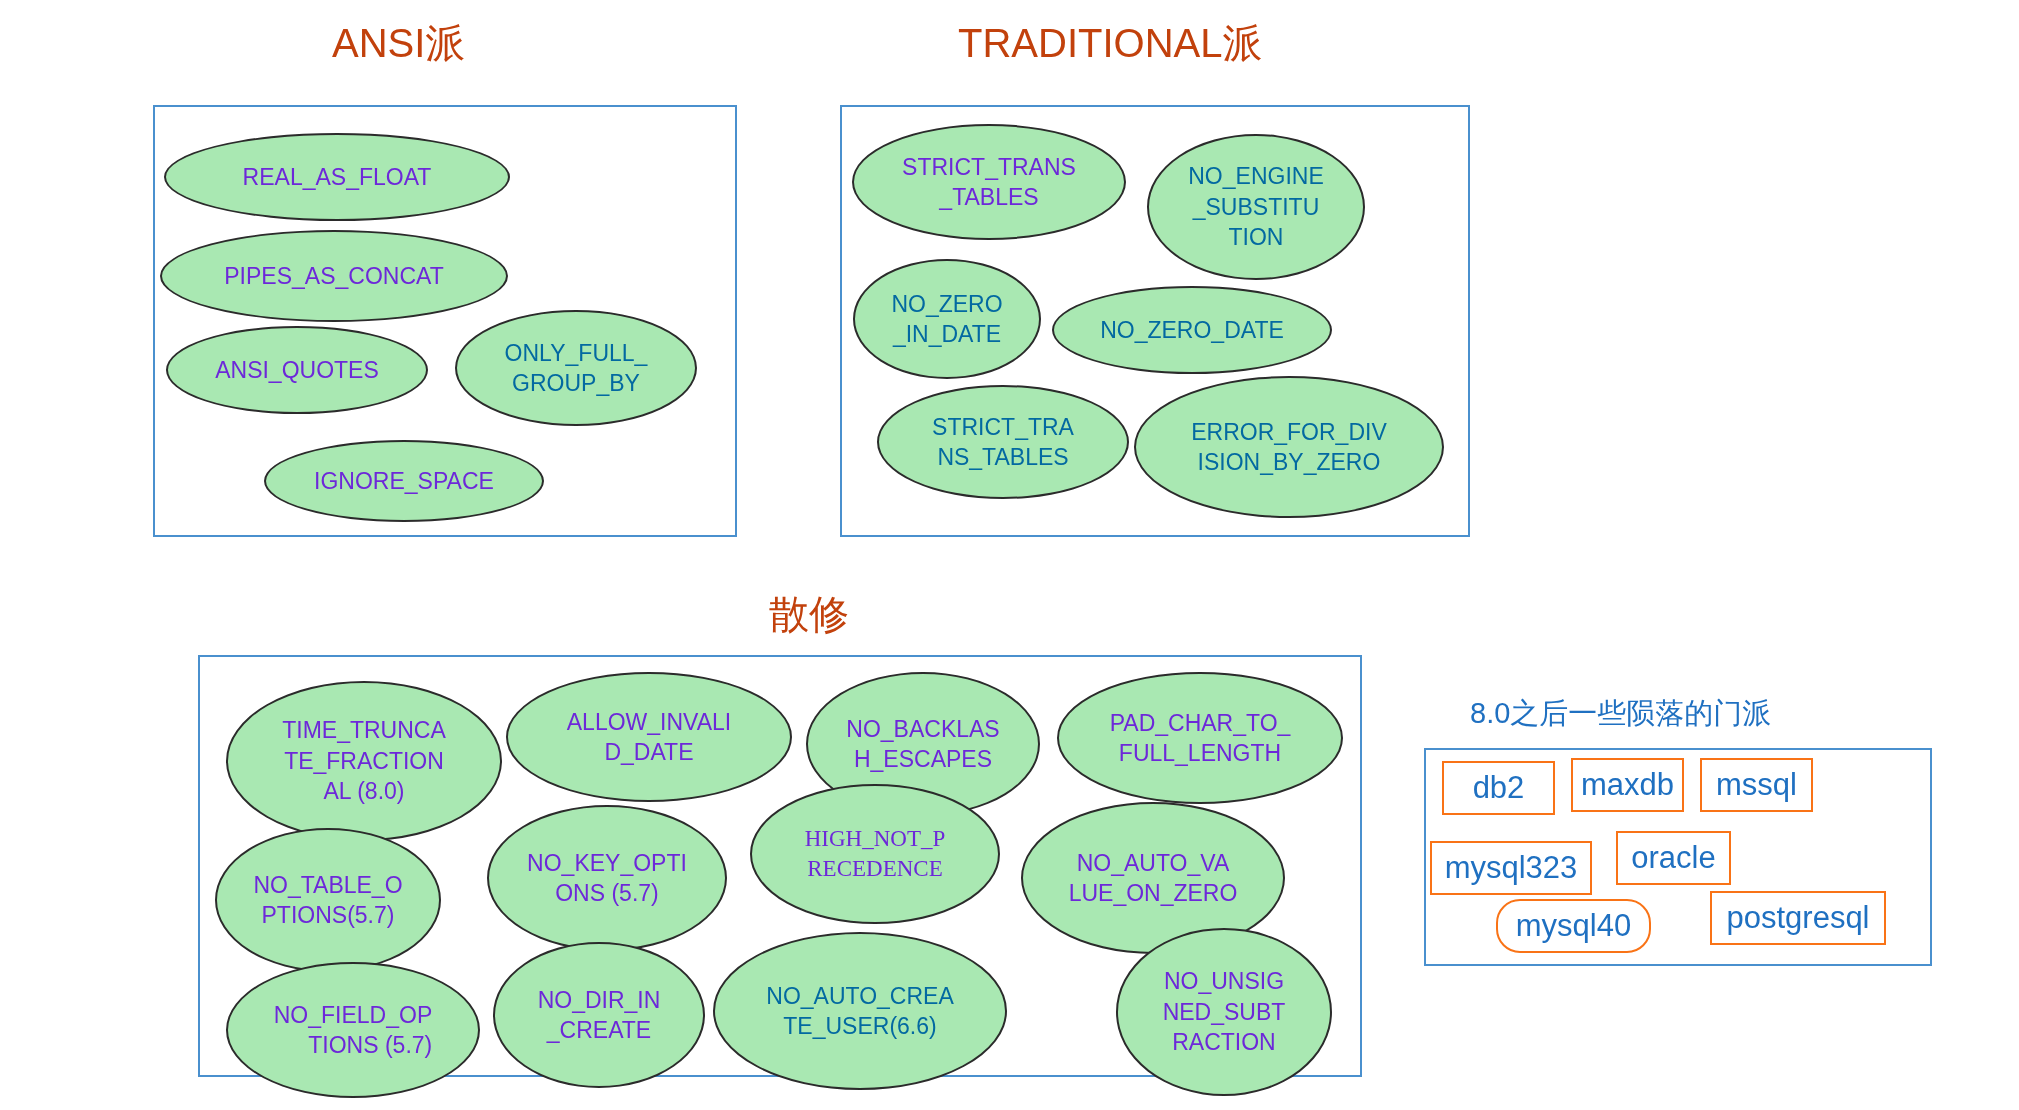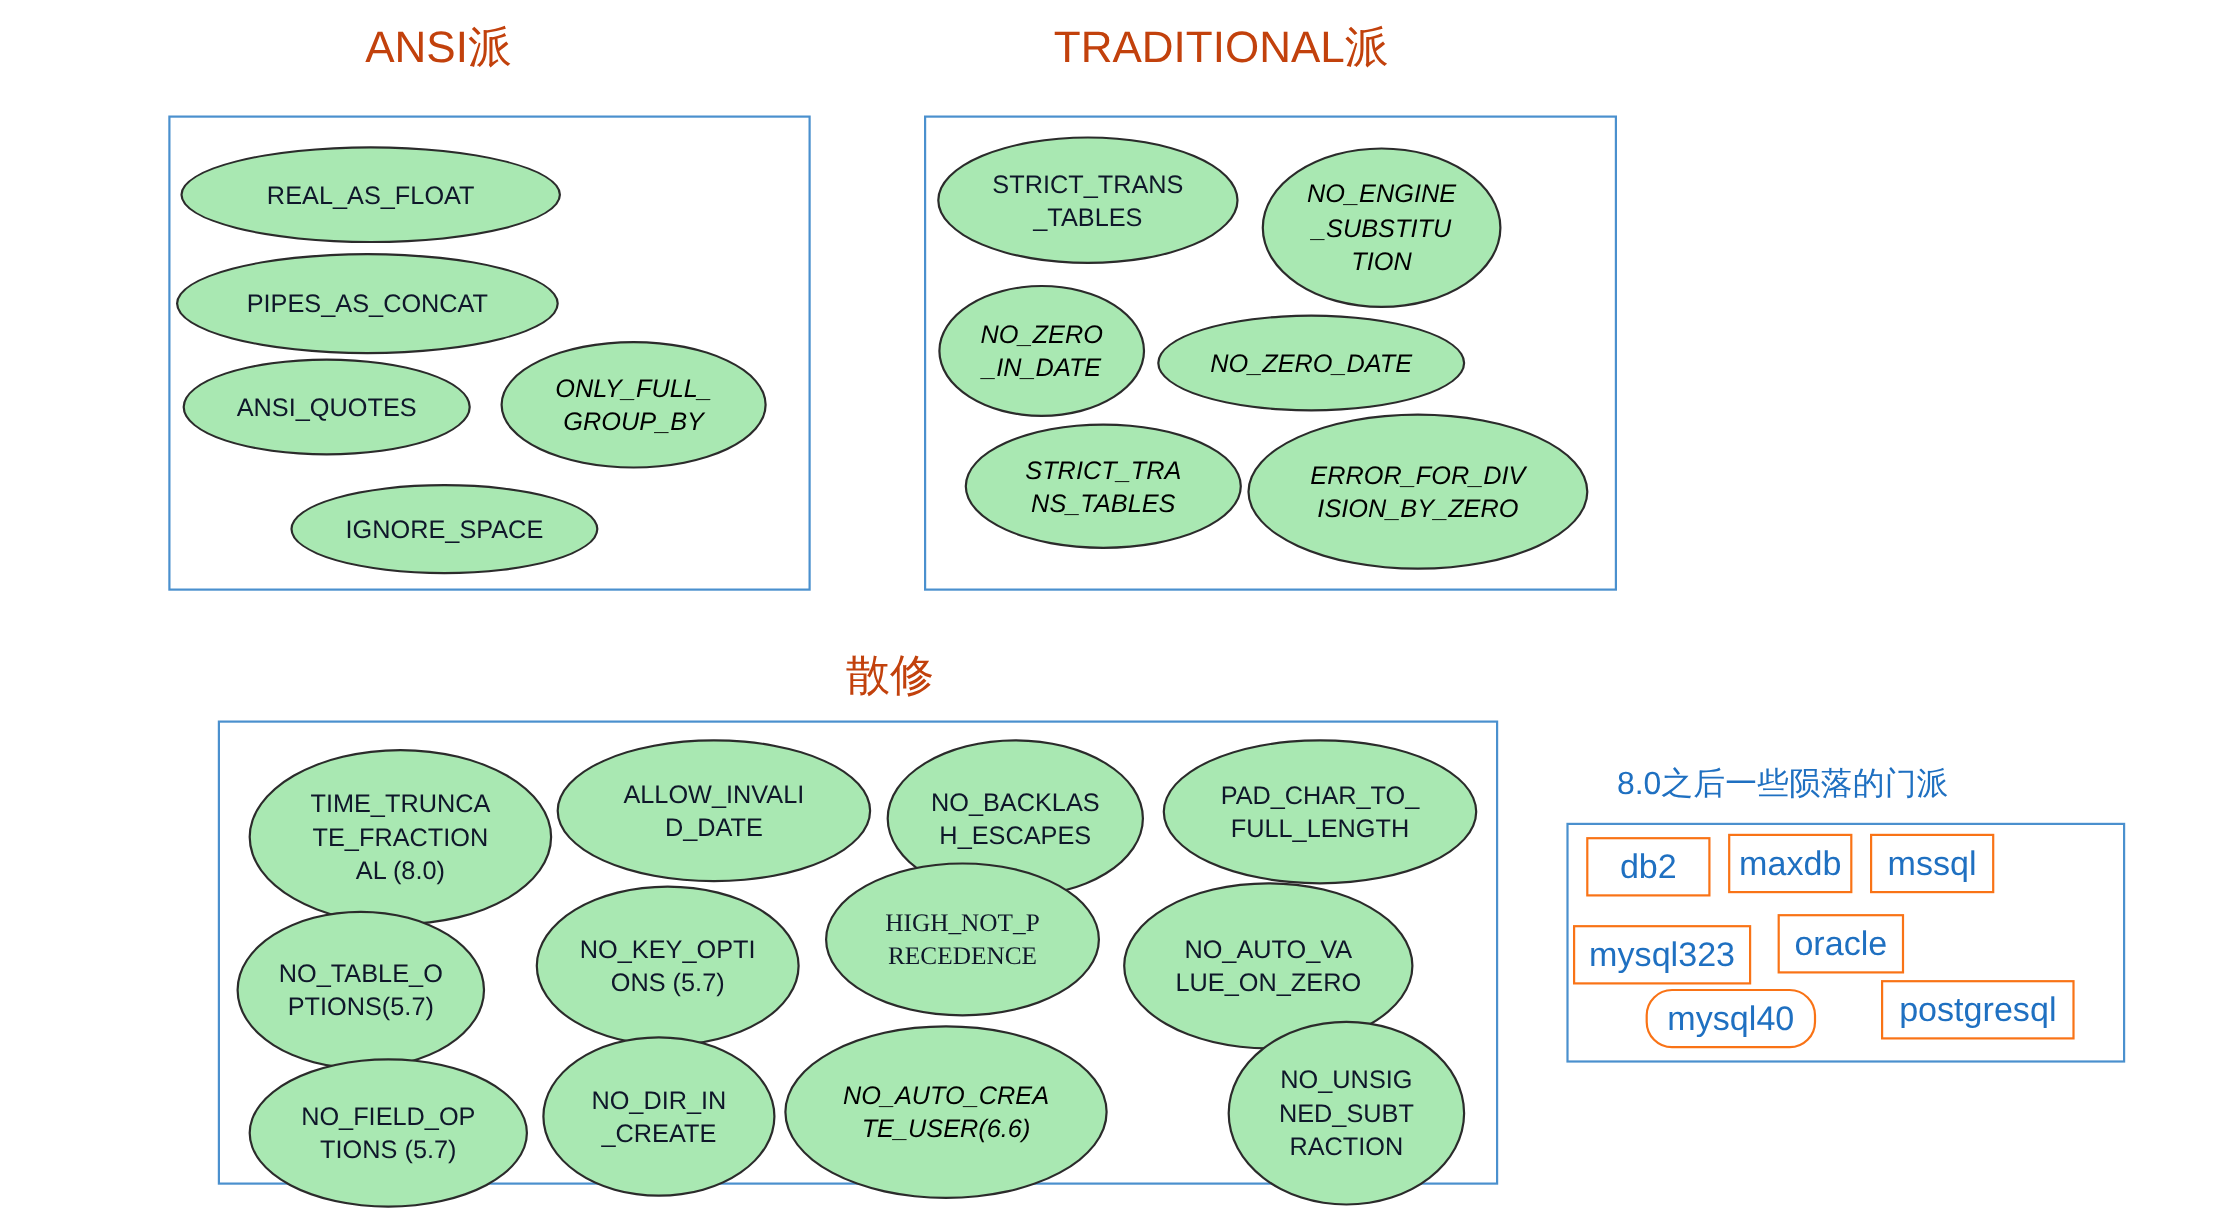--- a/index.html
+++ b/index.html
@@ -36,25 +36,25 @@
     border: 2px solid #2b2b2b;
     background: #a9e8b2;
     border-radius: 50%;
     box-sizing: border-box;
     display: flex;
     align-items: center;
     justify-content: center;
     text-align: center;
     font-size: 23px;
     line-height: 1.32;
-    color: #0f172a;
+    color: #6d28d9;
     white-space: pre-line;
     padding: 2px 6px;
   }
-  .oval.blue { color: #000000; font-style: italic; }
+  .oval.blue { color: #0369a1; }
 
   .legacy-title {
     position: absolute;
     color: #1f70c1;
     font-size: 29px;
     white-space: nowrap;
     line-height: 1;
   }
   .legacy-box {
     position: absolute;
@@ -118,21 +118,21 @@
 
 <div class="oval" style="left:215px; top:828px; width:226px; height:144px;">NO_TABLE_O
 PTIONS(5.7)</div>
 <div class="oval" style="left:487px; top:805px; width:240px; height:146px;">NO_KEY_OPTI
 ONS (5.7)</div>
 <div class="oval" style="left:750px; top:784px; width:250px; height:140px;font-family:Liberation Serif, serif;">HIGH_NOT_P
 RECEDENCE</div>
 <div class="oval" style="left:1021px; top:802px; width:264px; height:152px;">NO_AUTO_VA
 LUE_ON_ZERO</div>
 
-<div class="oval" style="left:226px; top:962px; width:254px; height:136px;">NO_FIELD_OP
+<div class="oval" style="left:226px; top:962px; width:254px; height:136px;text-align:right;">NO_FIELD_OP
 TIONS (5.7)</div>
 <div class="oval" style="left:493px; top:942px; width:212px; height:146px;">NO_DIR_IN
 _CREATE</div>
 <div class="oval blue" style="left:713px; top:932px; width:294px; height:158px;">NO_AUTO_CREA
 TE_USER(6.6)</div>
 <div class="oval" style="left:1116px; top:928px; width:216px; height:168px;">NO_UNSIG
 NED_SUBT
 RACTION</div>
 
 <div class="legacy-title" style="left:1470px; top:699px;">8.0之后一些陨落的门派</div>

